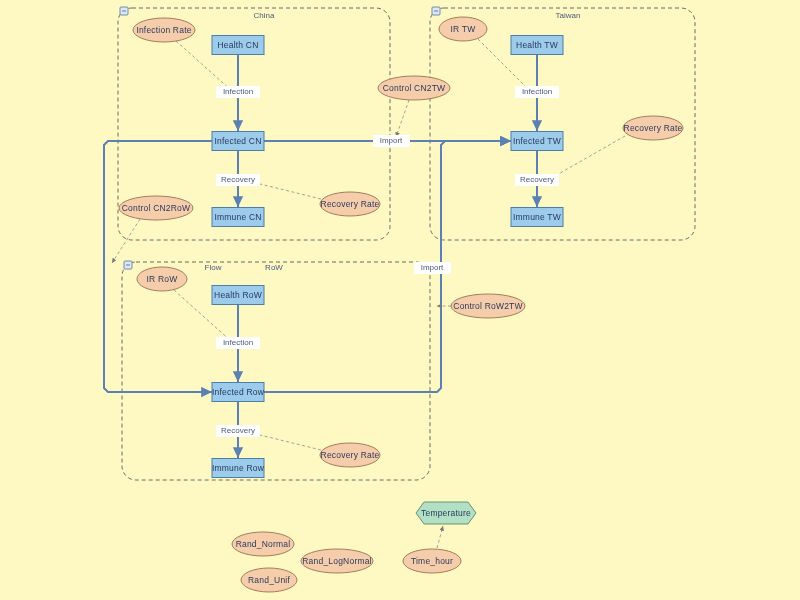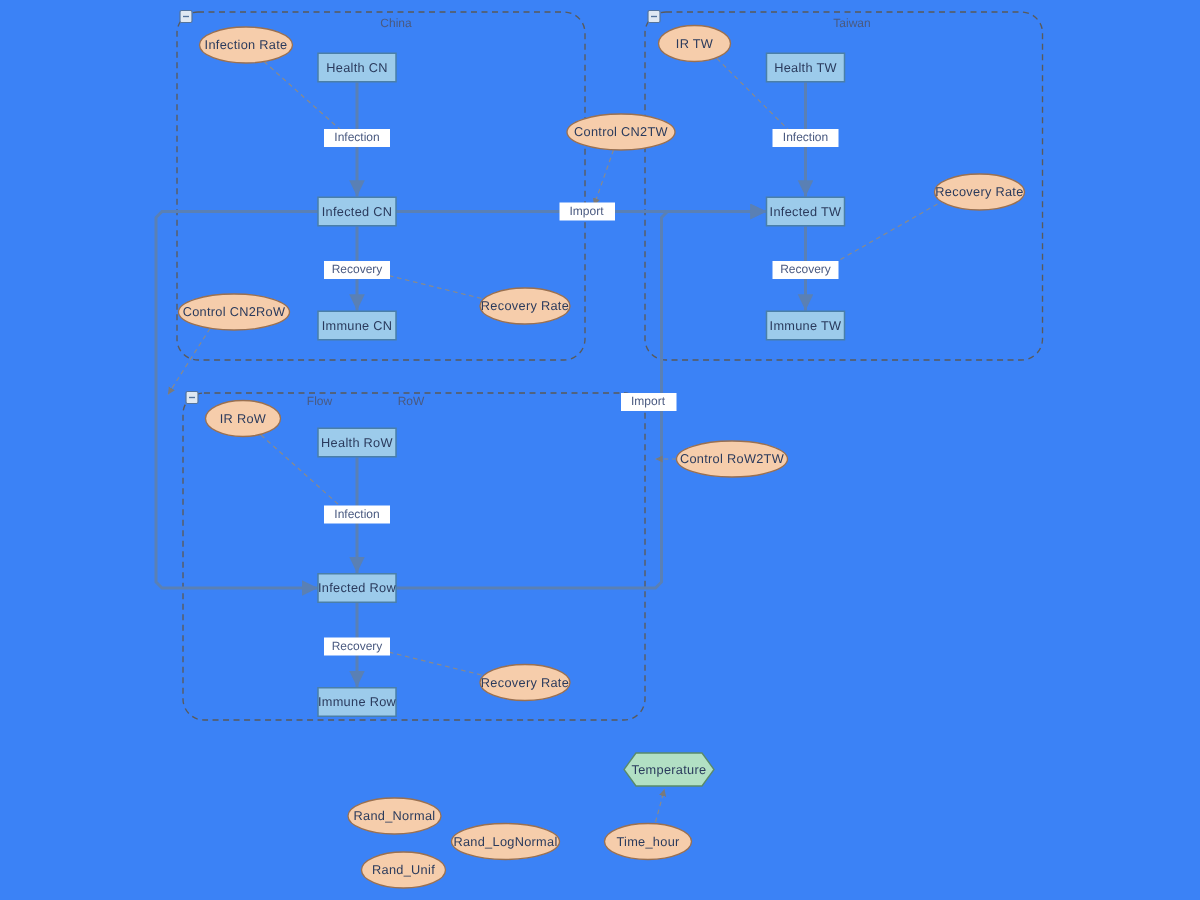--- a/index.html
+++ b/index.html
@@ -7,21 +7,21 @@
     padding: 0;
     background: #ffffff;
   }
   body {
     font-family: "Liberation Sans", sans-serif;
   }
   #canvas {
     position: relative;
     width: 800px;
     height: 600px;
-    background: #3b82f6;
+    background: #fef9c3;
     overflow: hidden;
   }
   #diagram-svg {
     position: absolute;
     left: 0;
     top: 0;
     width: 800px;
     height: 600px;
   }
   .node-label {

